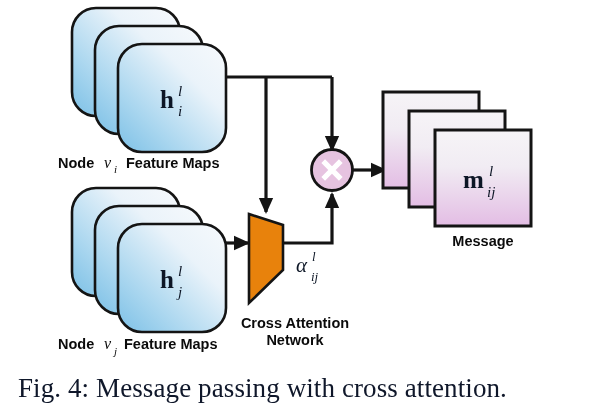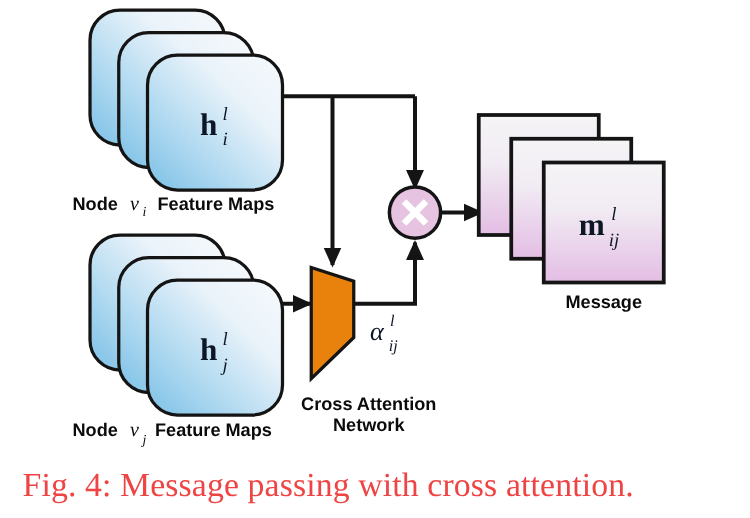--- a/index.html
+++ b/index.html
@@ -34,21 +34,21 @@
     height: 52px;
     display: flex;
     align-items: center;
     justify-content: flex-start;
     padding-left: 18px;
     box-sizing: border-box;
   }
   .caption-text {
     font-family: "Liberation Serif", serif;
     font-size: 27px;
-    color: #ef4444;
+    color: #0f172a;
     letter-spacing: 0.1px;
     white-space: nowrap;
   }
   .watermark {
     position: absolute;
     left: 444px;
     top: 370px;
     width: 150px;
     height: 30px;
     color: #b9bcc2;

